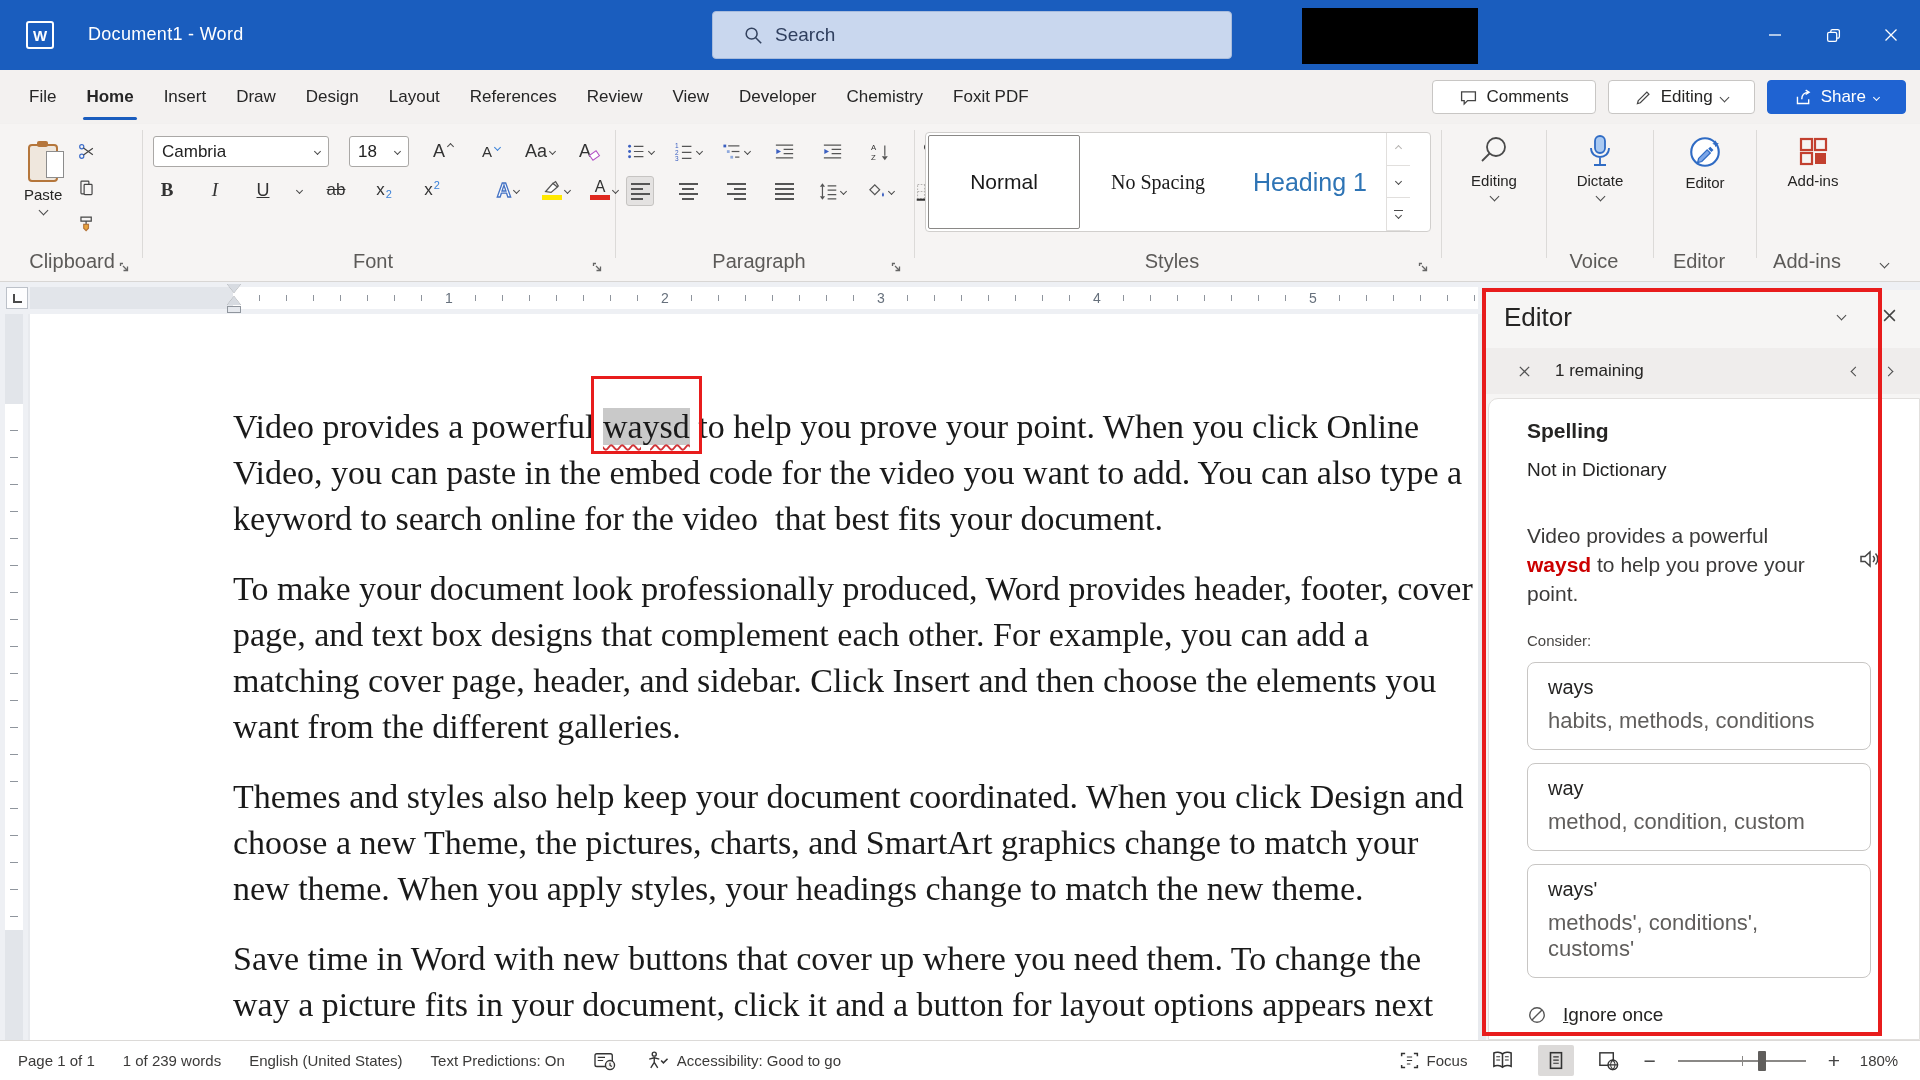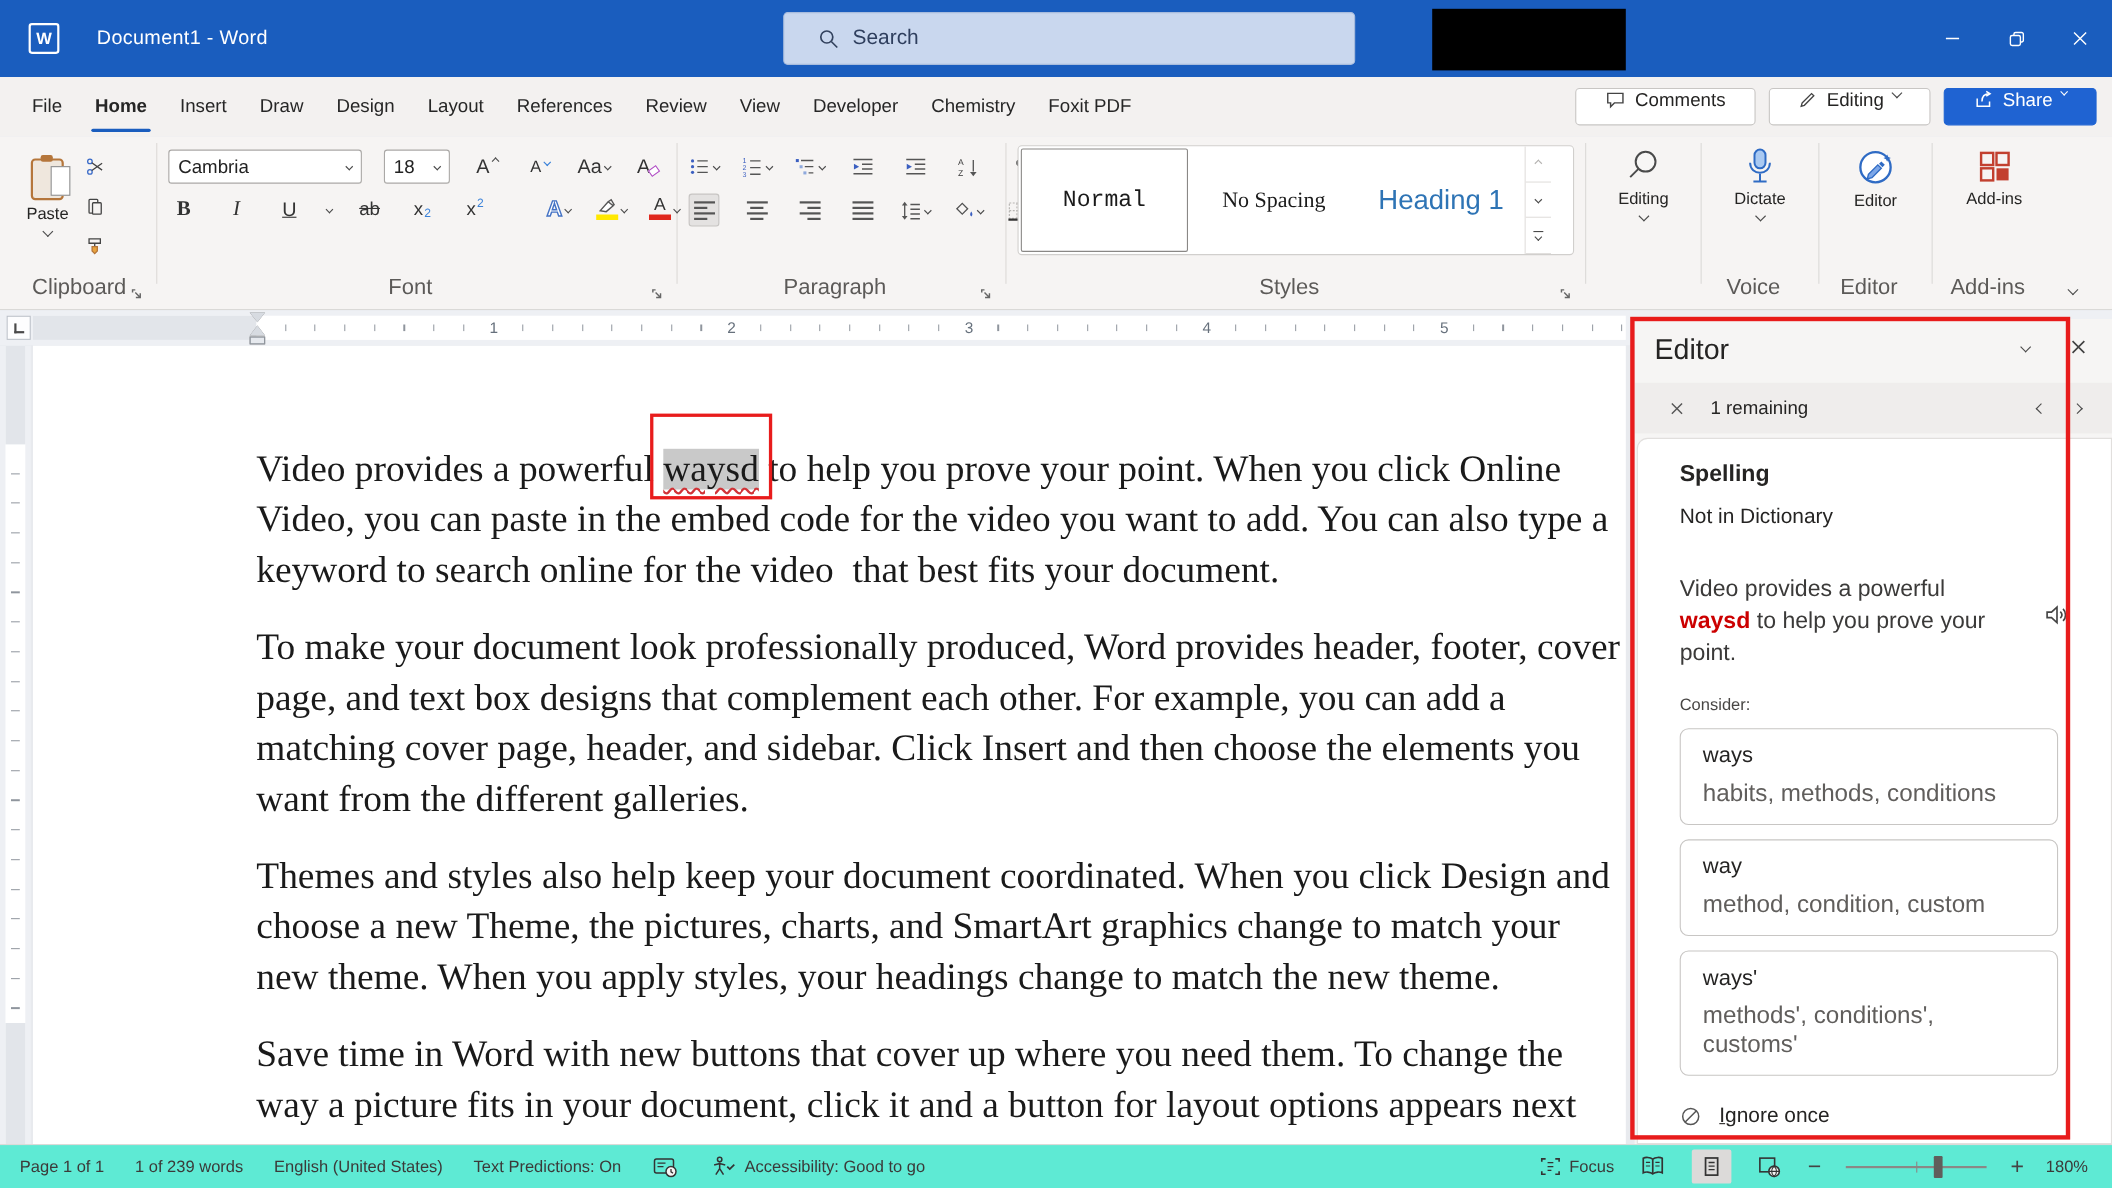--- a/index.html
+++ b/index.html
@@ -20,21 +20,21 @@
   .redact{position:absolute;left:1302px;top:8px;width:176px;height:56px;background:#000}
   .winbtns{position:absolute;right:0;top:0;height:70px;display:flex}
   .winbtn{width:58px;height:70px;display:flex;align-items:center;justify-content:center}
   
   .tabrow{position:absolute;left:0;top:70px;width:1920px;height:54px;background:#f3f1f0;display:flex;align-items:center}
   .tabs{display:flex;align-items:center;padding-left:14px}
   .tab{position:relative;padding:0 15px;height:54px;display:flex;align-items:center;font-size:17px;color:#262626;cursor:default}
   .tab.active{font-weight:600}
   .tab.active::after{content:"";position:absolute;left:12px;right:12px;bottom:4px;height:3.5px;background:#1a5dbe;border-radius:2px}
   .quick{position:absolute;right:14px;top:80px;display:flex;gap:12px;align-items:center}
-  .qbtn{height:34px;border:1px solid #c8c6c4;background:#fff;border-radius:4px;display:flex;align-items:flex-start;gap:8px;padding:0 26px;font-size:17px;color:#252423}
+  .qbtn{height:34px;border:1px solid #c8c6c4;background:#fff;border-radius:4px;display:flex;align-items:center;gap:8px;padding:0 26px;font-size:17px;color:#252423}
   .qbtn.share{background:#1f63d2;border-color:#1f63d2;color:#fff}
   
   .ribbon{position:absolute;left:0;top:124px;width:1920px;height:158px;background:#f6f4f3;border-bottom:1px solid #d8d6d4;box-shadow:0 1px 2px rgba(0,0,0,.10);display:flex;padding-left:24px}
   .group{position:relative;height:100%;flex:0 0 auto}
   .gsep{flex:0 0 1px;background:#dcdad8;height:128px;margin:6px 10px 0}
   .glabel{position:absolute;bottom:8px;left:0;right:12px;text-align:center;font-size:20px;color:#5c5a58}
   .glaunch{position:absolute;bottom:8px;right:2px}
   .bigbtn{display:flex;flex-direction:column;align-items:center;gap:4px;padding-top:10px}
   .bigbtn .blabel{font-size:15px;color:#252423}
   .rrow{display:flex;align-items:center;gap:20px}
@@ -47,21 +47,21 @@
   
   .albars{display:flex;flex-direction:column;gap:3px;width:19px}
   .albars i{display:block;height:2px;background:#555}
   .albars.l i:nth-child(2),.albars.l i:nth-child(4){width:12px}
   .albars.c i:nth-child(2),.albars.c i:nth-child(4){width:12px;margin:0 auto}
   .albars.r i:nth-child(2),.albars.r i:nth-child(4){width:12px;margin-left:auto}
   
   .gallery{display:flex;border:1px solid #d1cfcd;border-radius:4px;background:#fff;height:100px;margin-top:8px;overflow:hidden}
   .styleitem{width:152px;display:flex;align-items:center;justify-content:center}
   .styleitem.sel{border:1.5px solid #8a8886;border-radius:2px;margin:2px}
-  .st-normal{font-family:Liberation Mono, monospace;font-size:21px;color:#1a1a1a}
+  .st-normal{font-family:Liberation Sans, sans-serif;font-size:21px;color:#1a1a1a}
   .st-nospace{font-family:"Liberation Serif",serif;font-size:20px;color:#1a1a1a}
   .st-h1{font-family:"Liberation Sans",sans-serif;font-weight:300;font-size:25px;color:#2e74b5}
   .scrollcol{width:24px;display:flex;flex-direction:column;border-left:1px solid #e1dfdd}
   .scrollcol .sc{flex:1;display:flex;align-items:center;justify-content:center;border-bottom:1px solid #e1dfdd}
   
   .rulerstrip{position:absolute;left:0;top:282px;width:1920px;height:32px;background:#eef0f4}
   .hband{position:absolute;left:30px;top:5px;width:1448px;height:22px;background:#fff}
   .hband::before{content:"";position:absolute;left:0;right:0;top:8px;height:6px;background:repeating-linear-gradient(to right,transparent 0 26px,#8f959d 26px 27px);background-position-x:203px}
   .hmargin{position:absolute;left:0;top:0;width:203px;height:22px;background:#e2e5ea}
   .rnum{position:absolute;top:3px;transform:translateX(-50%);font-size:14px;color:#66707c;background:#fff;padding:0 4px;line-height:16px}
@@ -102,21 +102,21 @@
   .sentence .bad{color:#cc0000;font-weight:bold}
   .speaker{position:absolute;right:-44px;top:26px}
   .consider{margin-top:24px;font-size:15px;color:#484644}
   .sug{width:344px;border:1px solid #c8c6c4;border-radius:8px;padding:13px 20px 15px;margin-top:13px}
   .sug .w{font-size:20px;color:#252423}
   .sug .d{font-size:22px;color:#605e5c;margin-top:9px}
   .ignore{display:flex;align-items:center;gap:16px;margin-top:26px;font-size:19px;color:#252423}
   .ignore .u{text-decoration:underline}
   .redbox-pane{position:absolute;left:1482px;top:288px;width:400px;height:748px;border:4px solid #e81c1c;pointer-events:none;z-index:50}
   
-  .statusbar{position:absolute;left:0;top:1040px;width:1920px;height:40px;background:#5eead4;border-top:1px solid #dcdad8;display:flex;align-items:center;font-size:15px;color:#3b3a39}
+  .statusbar{position:absolute;left:0;top:1040px;width:1920px;height:40px;background:#ffffff;border-top:1px solid #dcdad8;display:flex;align-items:center;font-size:15px;color:#3b3a39}
   .sb-left{display:flex;align-items:center;gap:28px;padding-left:18px}
   .sb-left .withicon{display:flex;align-items:center;gap:8px}
   .sb-right{margin-left:auto;display:flex;align-items:center;gap:16px;padding-right:18px}
   .sb-view{padding:4px 7px;border-radius:2px;display:flex;align-items:center}
   .sb-view.sel{background:#dcdad9}
   .track{width:128px;height:2px;background:#8a8886;position:relative;margin:0 6px}
   .track .tick{position:absolute;left:50%;top:-4px;width:1.5px;height:10px;background:#8a8886}
   .track .handle{position:absolute;left:63%;top:-9px;width:8px;height:20px;background:#605e5c;border-radius:1px}
   .zoomsign{font-size:21px;color:#444;line-height:1}
   .collapse-cv{position:absolute;right:32px;bottom:14px}

